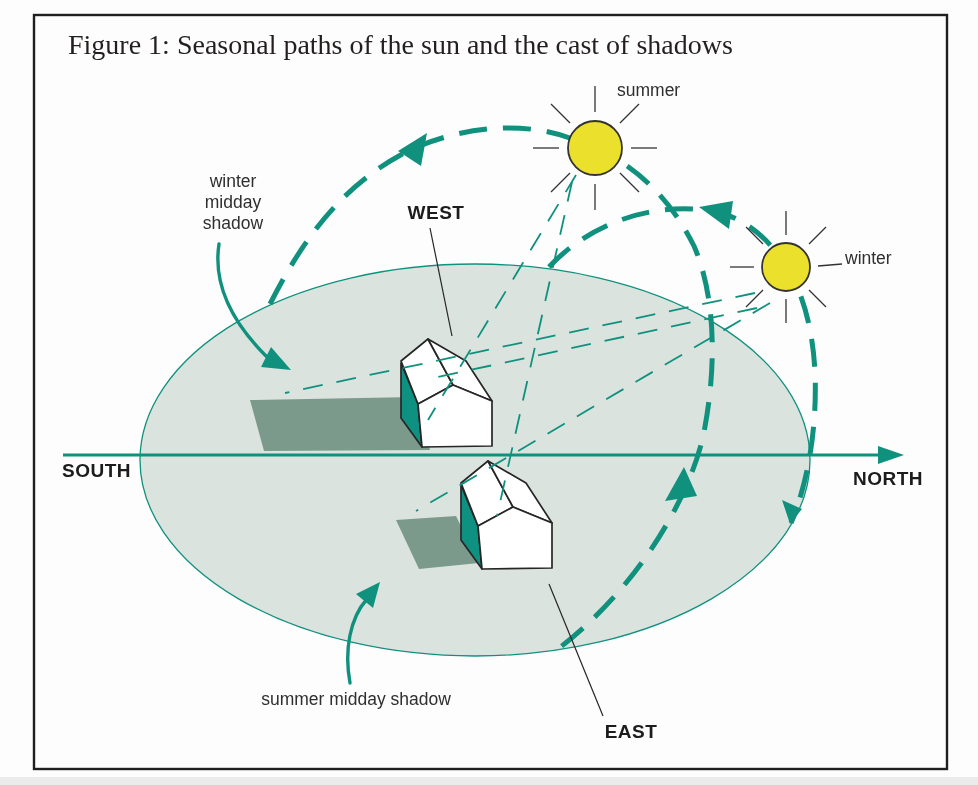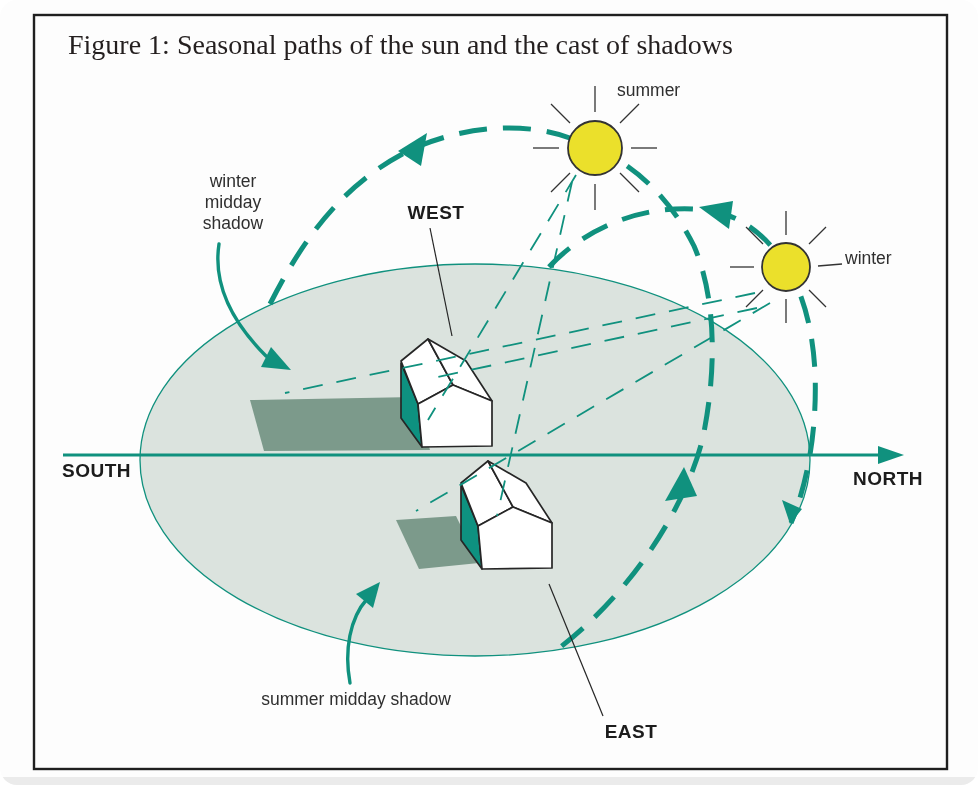--- a/index.html
+++ b/index.html
@@ -1,17 +1,17 @@
 <!DOCTYPE html>
 <html style="--background: #fdfdfd; --frame: #1f1f1f; --teal: #10917E; --ground: #dbe3de; --shadow: #7c9a8b; --wall: #0E9180; --sun: #EBE02B; --sun_outline: #333333; --outline: #262626; --title_text: #241f1f; --label_text: #2f2f2f; --compass_text: #1c1c1c;"><head>
 <meta charset="utf-8">
 <style>
   html,body{margin:0;padding:0;background:#ffffff;}
   .stage{position:relative;width:978px;height:785px;background:var(--background);overflow:hidden;
-         font-family:"Liberation Sans", sans-serif;border-radius:17px;}
+         font-family:"Liberation Sans", sans-serif;}
   svg{display:block;}
   
   .frame{fill:none;stroke:var(--frame);stroke-width:2.4;}
   .title{font-family:"Liberation Serif", serif;font-size:28px;fill:var(--title_text);}
   .ground{fill:var(--ground);stroke:var(--teal);stroke-width:1.3;}
   .axis{stroke:var(--teal);stroke-width:3;fill:none;}
   .arc{stroke:var(--teal);stroke-width:5;fill:none;stroke-dasharray:28 16;}
   .ray{stroke:var(--teal);stroke-width:1.8;fill:none;stroke-dasharray:20 14;}
   .tealfill{fill:var(--teal);stroke:none;}
   .shadow{fill:var(--shadow);stroke:none;}

